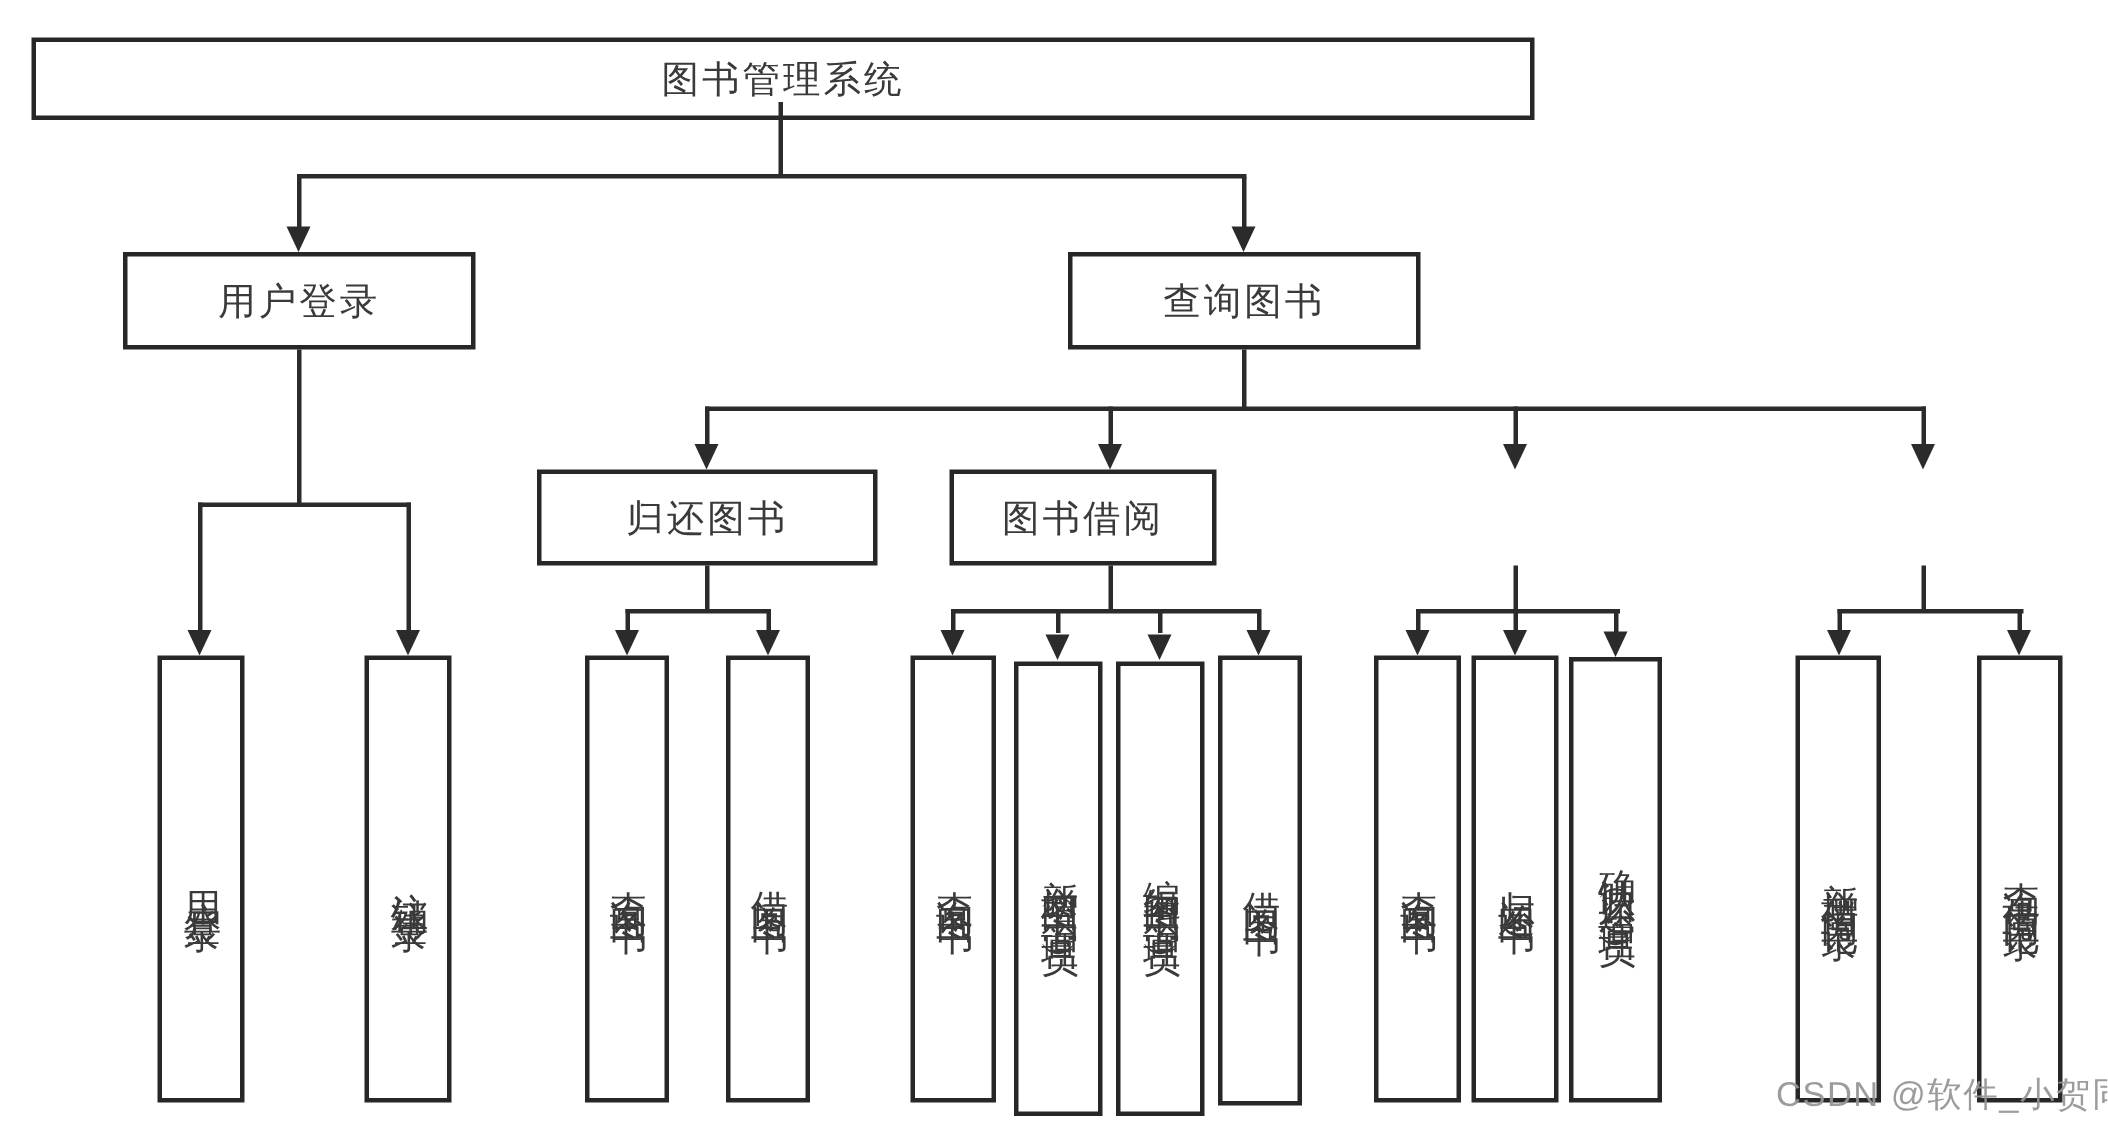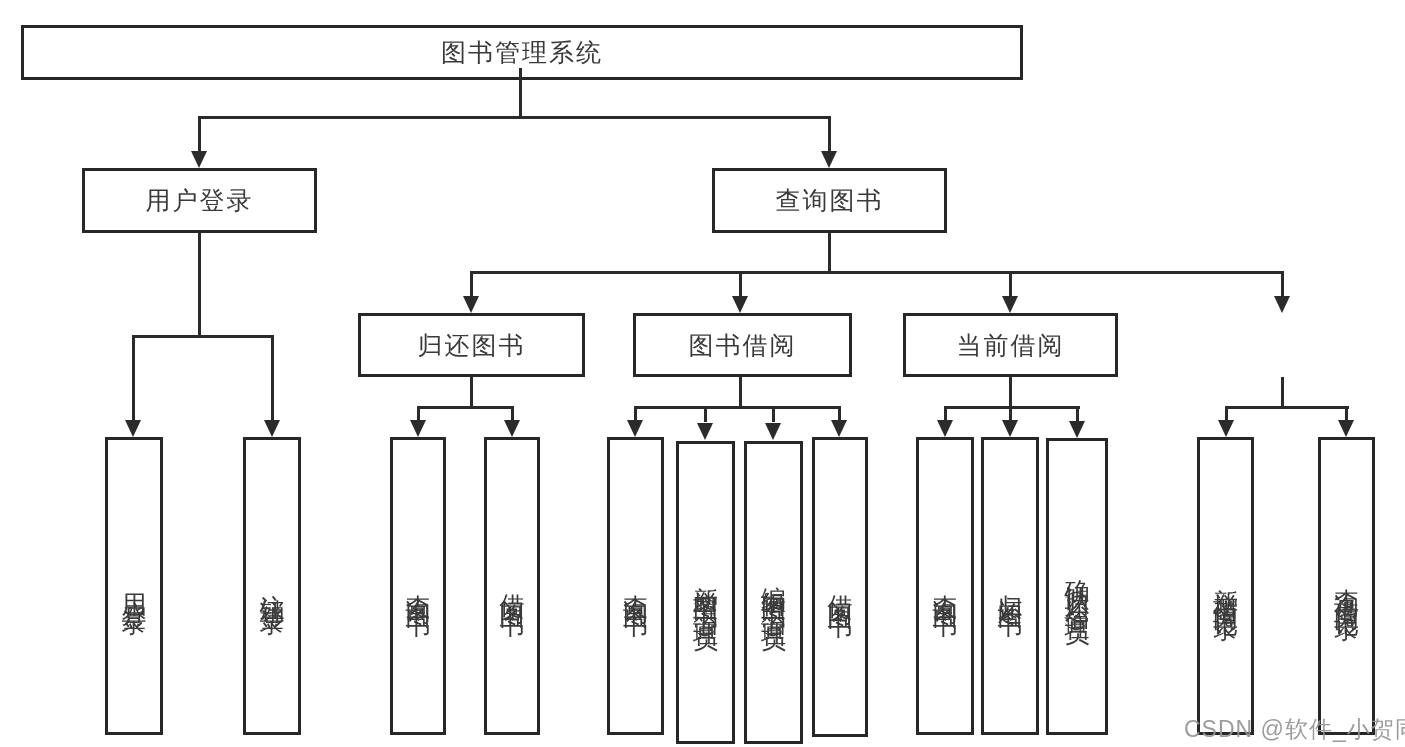--- a/index.html
+++ b/index.html
@@ -58,22 +58,21 @@
   <div class="vline" style="left:470px;top:271px;height:27px;"></div>
   <div class="arrowhead" style="left:463px;top:296px;"></div>
   <div class="vline" style="left:739px;top:271px;height:27px;"></div>
   <div class="arrowhead" style="left:732px;top:296px;"></div>
   <div class="vline" style="left:1009px;top:271px;height:27px;"></div>
   <div class="arrowhead" style="left:1002px;top:296px;"></div>
   <div class="vline" style="left:1281px;top:271px;height:27px;"></div>
   <div class="arrowhead" style="left:1274px;top:296px;"></div>
 
   <div class="box h" style="left:358px;top:313px;width:227px;height:64px;">归还图书</div>
-  <div class="box h" style="left:633px;top:313px;width:219px;height:64px;">图书借阅</div>
-  <div class="box h" style="left:903px;top:313px;width:215px;height:64px;">当前借阅</div>
+  <div class="box h" style="left:633px;top:313px;width:178px;height:64px;">图书借阅</div>
 
   <div class="vline" style="left:470px;top:377px;height:31px;"></div>
   <div class="hline" style="left:417px;top:406px;width:97px;"></div>
   <div class="vline" style="left:417px;top:406px;height:16px;"></div>
   <div class="arrowhead" style="left:410px;top:420px;"></div>
   <div class="vline" style="left:511px;top:406px;height:16px;"></div>
   <div class="arrowhead" style="left:504px;top:420px;"></div>
 
   <div class="vline" style="left:739px;top:377px;height:31px;"></div>
   <div class="hline" style="left:634px;top:406px;width:206px;"></div>

